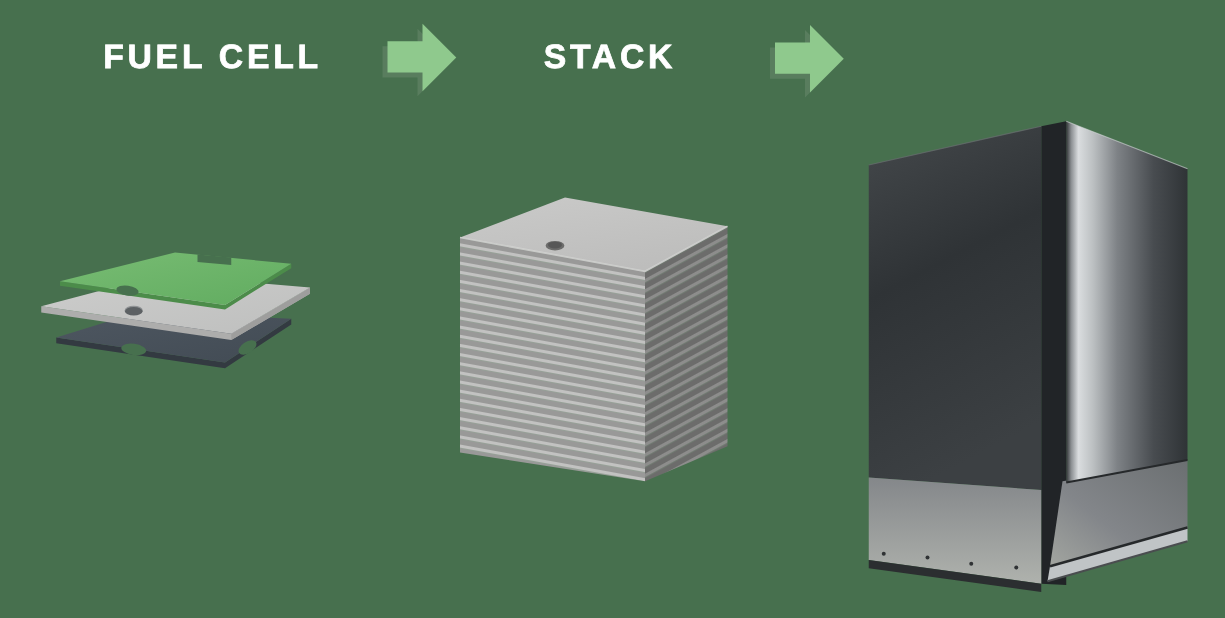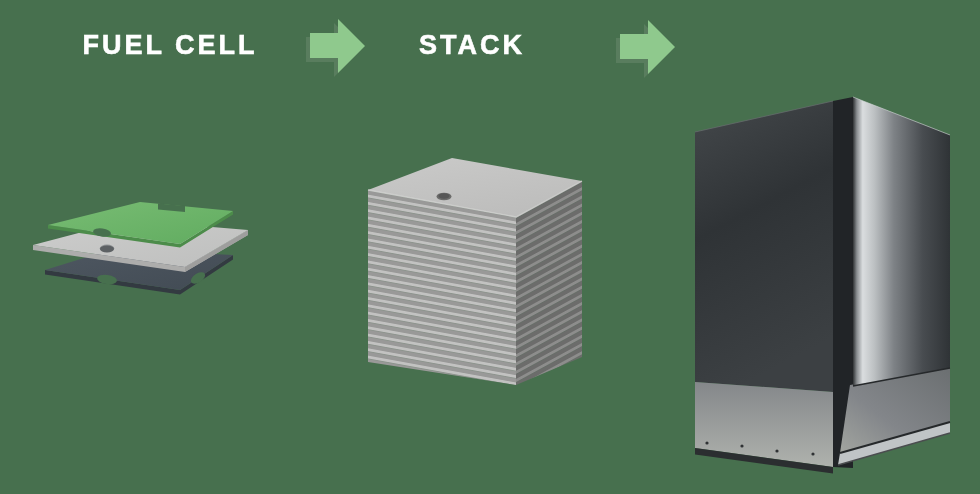--- a/index.html
+++ b/index.html
@@ -10,21 +10,21 @@
   }
   .canvas{position:relative;width:980px;height:494px;}
   .step-label{
     position:absolute;top:29px;height:32px;line-height:32px;
     width:240px;text-align:center;white-space:nowrap;
     color:var(--label-text,#FFFFFF);
     font-weight:800;font-size:27px;letter-spacing:3px;
     -webkit-text-stroke:0.6px var(--label-text,#FFFFFF);
   }
   #label-step-0{left:50px;}
-  #label-step-1{left:352px;}
+  #label-step-1{left:368px;}
   #label-step-2{left:694px;}
   .arrow-svg{position:absolute;width:68px;height:66px;}
   #arrow-0{left:302px;top:13px;}
   #arrow-1{left:612px;top:14px;}
   .graphic{position:absolute;}
   #fuelcell-svg{left:28px;top:193px;}
   #stack-svg{left:353px;top:148px;}
   #module-svg{left:690px;top:95px;}
 </style>
 </head>

